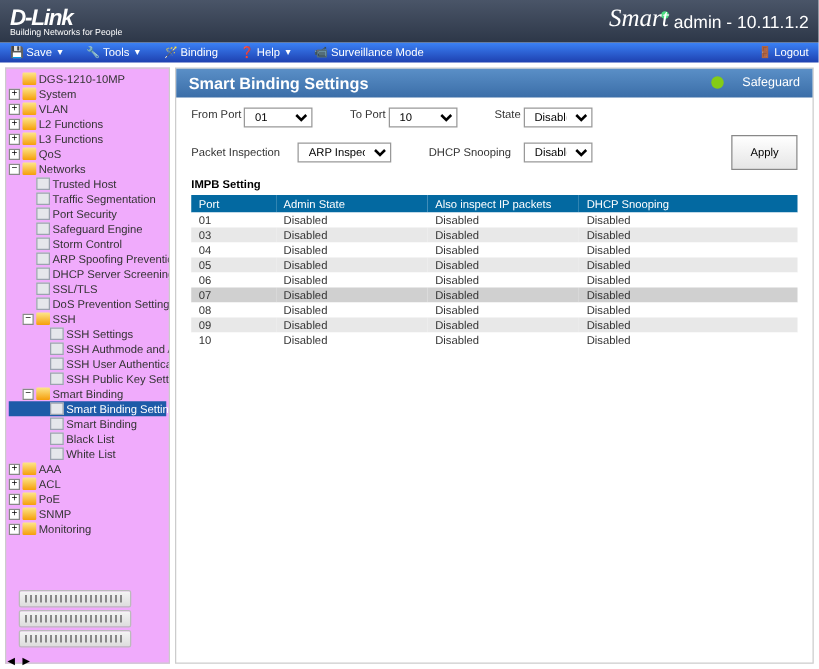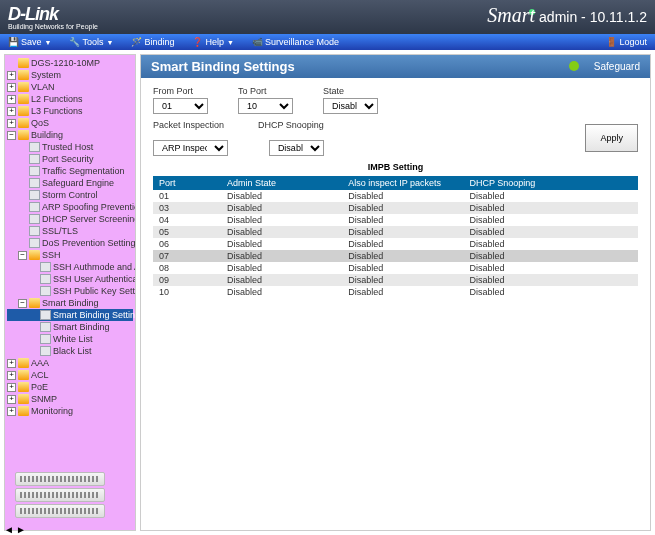--- a/index.html
+++ b/index.html
@@ -45,30 +45,30 @@
 .scroll-controls { position: absolute; bottom: 0; left: 4px; display: flex; gap: 2px; font-size: 10px; }
 
 
 .content { flex: 1; border: 1px solid #ccc; margin: 4px 4px 4px 0; background: #fff; padding: 0; }
 .content-header { background: linear-gradient(#5a8fc7, #3b6ea8); color: #fff; padding: 4px 10px; font-size: 13px; font-weight: bold; display: flex; justify-content: space-between; align-items: center; }
 .safeguard { font-size: 10px; font-weight: normal; display: flex; align-items: flex-start; gap: 15px; }
 .safeguard-icon { width: 10px; height: 10px; background: #84cc16; border-radius: 50%; }
 
 .form-area { padding: 8px 12px; }
 .form-row { display: flex; gap: 30px; margin-bottom: 6px; align-items: center; }
-.form-group { display: flex; flex-direction: column; gap: 2px; }
-.form-group.inline { flex-direction: column; align-items: flex-end; gap: 10px; }
+.form-group { display: flex; flex-direction: row; gap: 2px; }
+.form-group.inline { flex-direction: row; align-items: center; gap: 10px; }
 .form-label { font-size: 9px; color: #333; }
 select { font-size: 9px; padding: 1px 4px; border: 1px solid #999; background: #fff; height: 16px; }
 .sel-port { width: 55px; }
 .sel-state { width: 55px; }
 .sel-inspect { width: 75px; }
 .apply-btn { padding: 8px 14px; font-size: 9px; border: 1px solid #888; background: linear-gradient(#fff, #e5e5e5); cursor: pointer; margin-left: auto; }
 
-.section-title { font-size: 9px; font-weight: bold; margin: 0 0 4px; text-align: center; }
+.section-title { font-size: 9px; font-weight: bold; margin: 0 0 4px; }
 
 .data-table { width: 100%; border-collapse: collapse; font-size: 9px; }
 .data-table th { background: #0369a1; color: #fff; text-align: left; padding: 2px 6px; font-weight: normal; }
 .data-table td { padding: 1px 6px; color: #333; }
 .data-table tr:nth-child(even) td { background: #e8e8e8; }
 .data-table tr:nth-child(odd) td { background: #fff; }
 .data-table tbody tr:nth-child(6) td { background: #d0d0d0; }
 </style>
 </head>
 <body>
@@ -145,40 +145,40 @@
           <span class="tree-label">L3 Functions</span>
         </div>
       <div class="tree-node">
           <span class="tree-toggle">+</span>
           <span class="tree-icon folder-icon"></span>
           <span class="tree-label">QoS</span>
         </div>
       <div class="tree-node">
           <span class="tree-toggle">−</span>
           <span class="tree-icon folder-icon"></span>
-          <span class="tree-label">Building</span>
+          <span class="tree-label">Networks</span>
         </div>
       <div class="tree-node indent-1">
           <span class="tree-spacer"></span>
           <span class="tree-icon page-icon"></span>
           <span class="tree-label">Trusted Host</span>
         </div>
       <div class="tree-node indent-1">
           <span class="tree-spacer"></span>
           <span class="tree-icon page-icon"></span>
+          <span class="tree-label">Traffic Segmentation</span>
+        </div>
+      <div class="tree-node indent-1">
+          <span class="tree-spacer"></span>
+          <span class="tree-icon page-icon"></span>
           <span class="tree-label">Port Security</span>
         </div>
       <div class="tree-node indent-1">
           <span class="tree-spacer"></span>
           <span class="tree-icon page-icon"></span>
-          <span class="tree-label">Traffic Segmentation</span>
-        </div>
-      <div class="tree-node indent-1">
-          <span class="tree-spacer"></span>
-          <span class="tree-icon page-icon"></span>
           <span class="tree-label">Safeguard Engine</span>
         </div>
       <div class="tree-node indent-1">
           <span class="tree-spacer"></span>
           <span class="tree-icon page-icon"></span>
           <span class="tree-label">Storm Control</span>
         </div>
       <div class="tree-node indent-1">
           <span class="tree-spacer"></span>
           <span class="tree-icon page-icon"></span>
@@ -200,20 +200,25 @@
           <span class="tree-label">DoS Prevention Settings</span>
         </div>
       <div class="tree-node indent-1">
           <span class="tree-toggle">−</span>
           <span class="tree-icon folder-icon"></span>
           <span class="tree-label">SSH</span>
         </div>
       <div class="tree-node indent-2">
           <span class="tree-spacer"></span>
           <span class="tree-icon page-icon"></span>
+          <span class="tree-label">SSH Settings</span>
+        </div>
+      <div class="tree-node indent-2">
+          <span class="tree-spacer"></span>
+          <span class="tree-icon page-icon"></span>
           <span class="tree-label">SSH Authmode and Algorithm</span>
         </div>
       <div class="tree-node indent-2">
           <span class="tree-spacer"></span>
           <span class="tree-icon page-icon"></span>
           <span class="tree-label">SSH User Authentication Lists</span>
         </div>
       <div class="tree-node indent-2">
           <span class="tree-spacer"></span>
           <span class="tree-icon page-icon"></span>
@@ -230,26 +235,26 @@
           <span class="tree-label">Smart Binding Settings</span>
         </div>
       <div class="tree-node indent-2">
           <span class="tree-spacer"></span>
           <span class="tree-icon page-icon"></span>
           <span class="tree-label">Smart Binding</span>
         </div>
       <div class="tree-node indent-2">
           <span class="tree-spacer"></span>
           <span class="tree-icon page-icon"></span>
+          <span class="tree-label">Black List</span>
+        </div>
+      <div class="tree-node indent-2">
+          <span class="tree-spacer"></span>
+          <span class="tree-icon page-icon"></span>
           <span class="tree-label">White List</span>
-        </div>
-      <div class="tree-node indent-2">
-          <span class="tree-spacer"></span>
-          <span class="tree-icon page-icon"></span>
-          <span class="tree-label">Black List</span>
         </div>
       <div class="tree-node">
           <span class="tree-toggle">+</span>
           <span class="tree-icon folder-icon"></span>
           <span class="tree-label">AAA</span>
         </div>
       <div class="tree-node">
           <span class="tree-toggle">+</span>
           <span class="tree-icon folder-icon"></span>
           <span class="tree-label">ACL</span>

